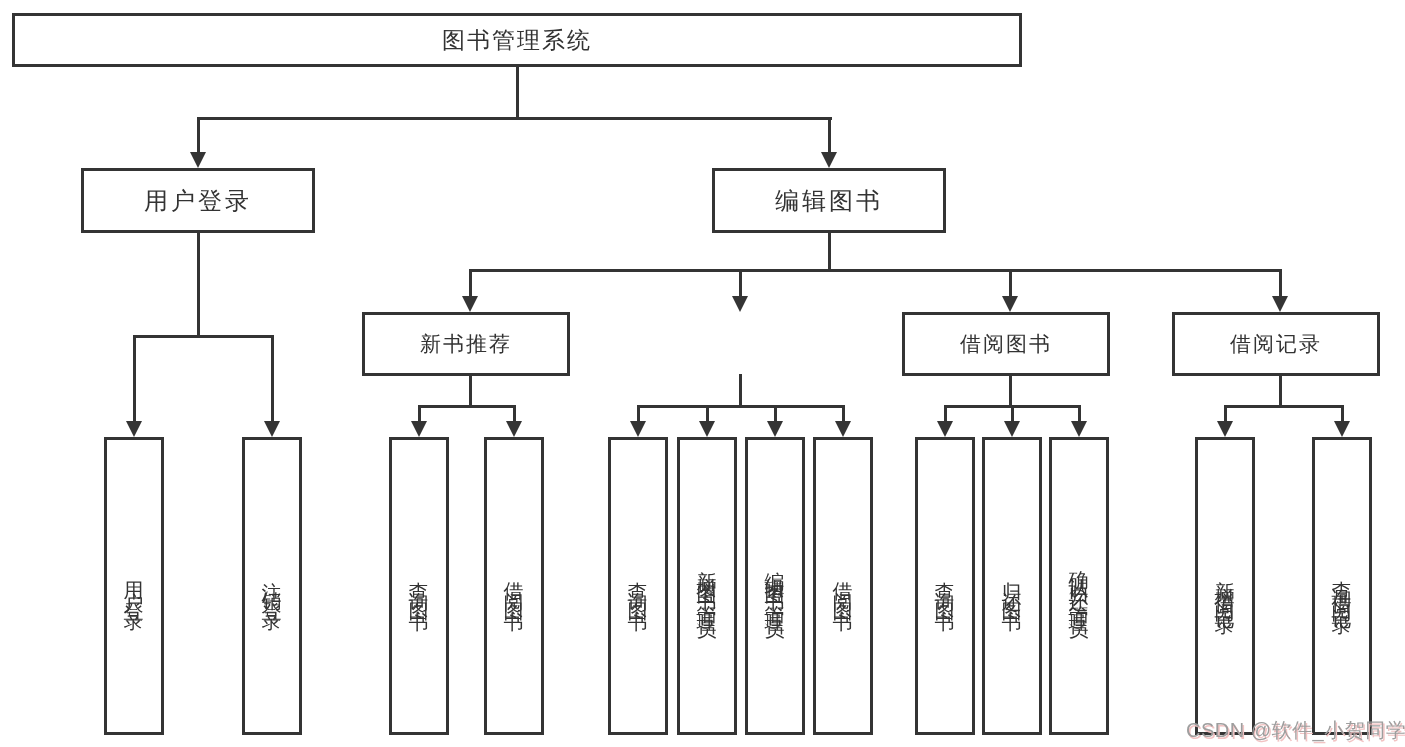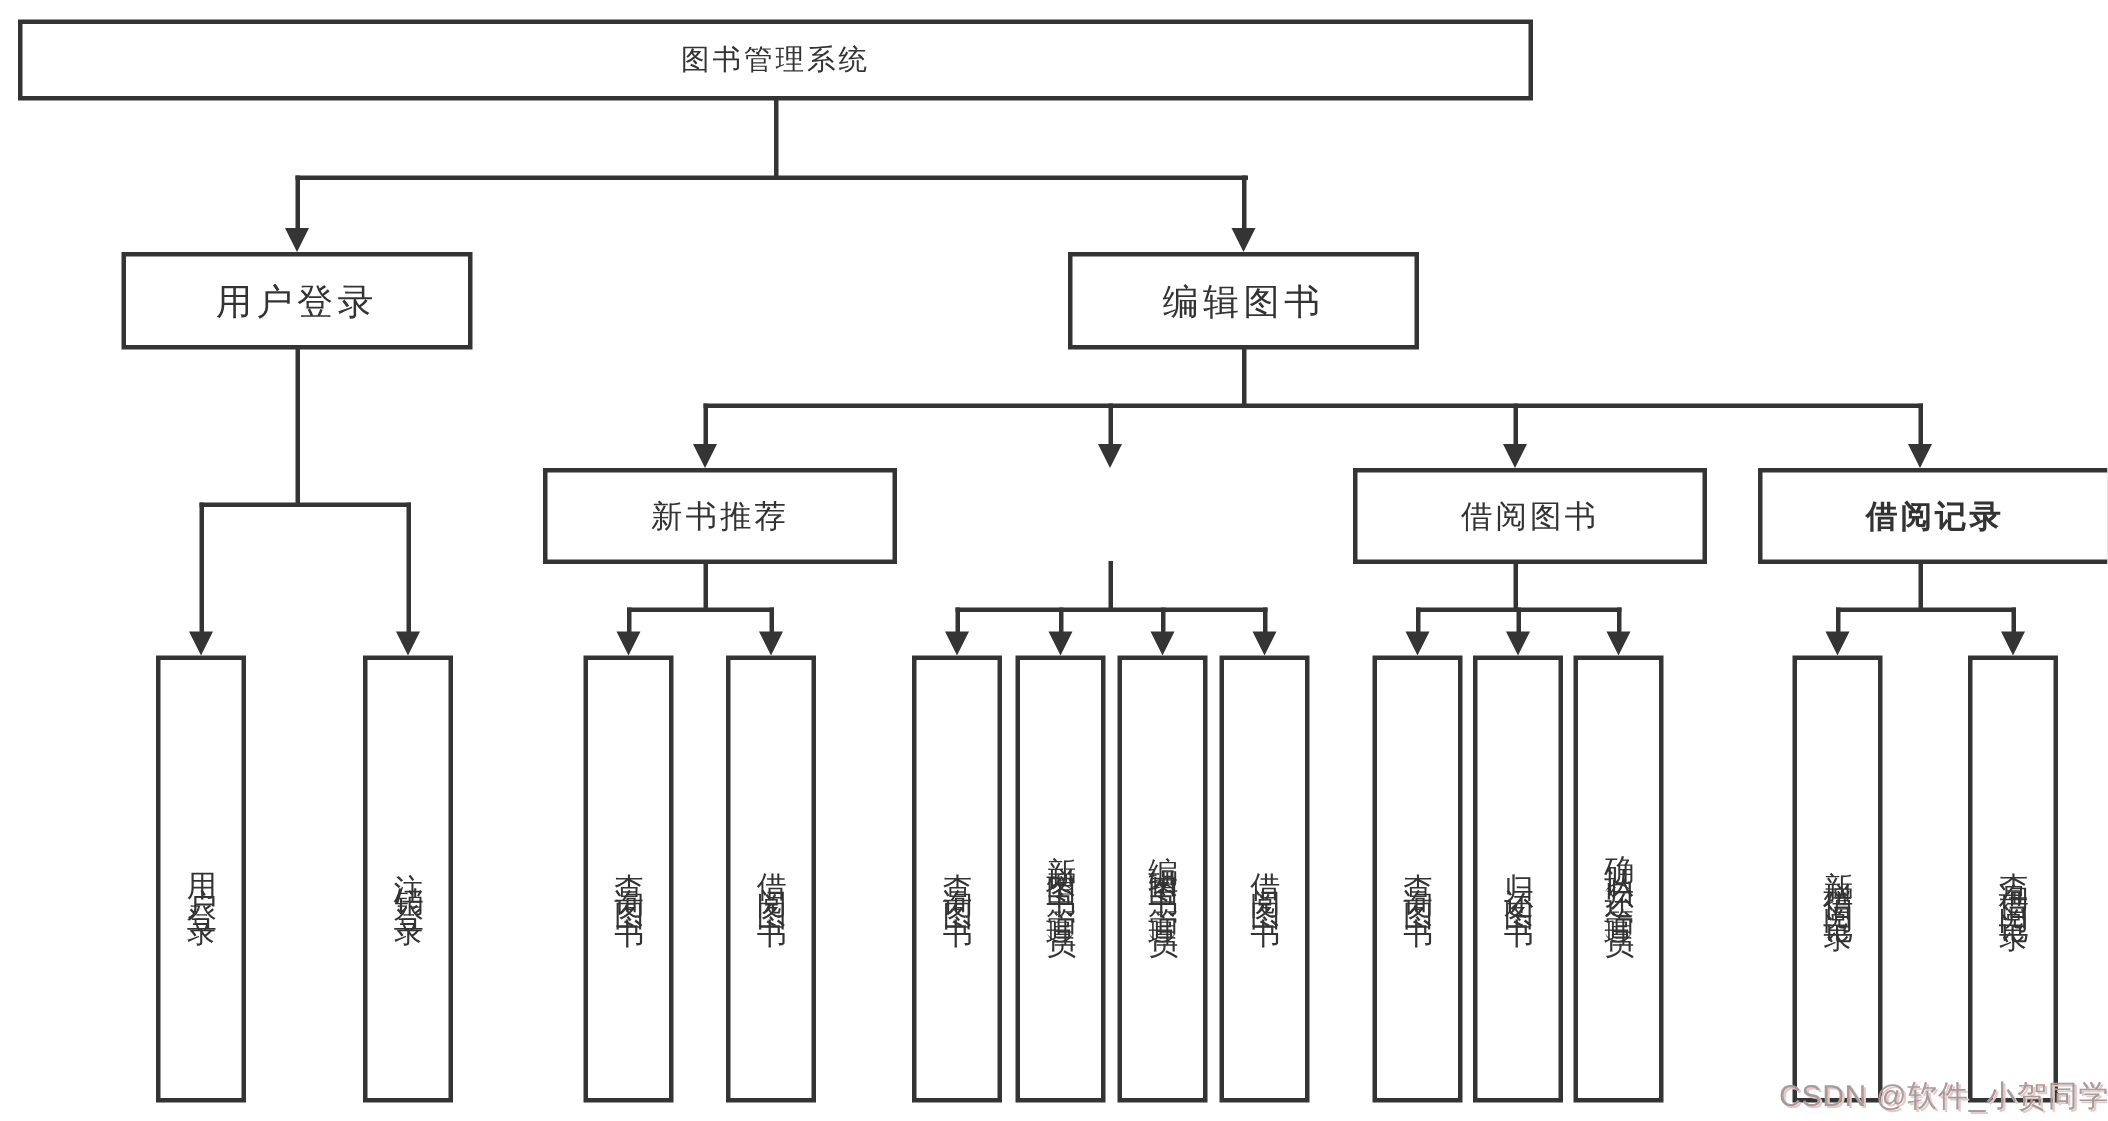--- a/index.html
+++ b/index.html
@@ -4,26 +4,26 @@
 <style>
   html,body{margin:0;padding:0;background:#fff;}
   body{font-family:"Liberation Sans",sans-serif;}
   #stage{position:relative;width:1405px;height:747px;background:#ffffff;overflow:hidden;}
 
   .node{position:absolute;box-sizing:border-box;border:3px solid #343434;background:#ffffff;
         display:flex;align-items:center;justify-content:center;color:#333333;}
   .node .lbl{white-space:nowrap;}
 
   .root-box{left:12px;top:13px;width:1010px;height:54px;}
-  .root-box .lbl{font-size:19px;letter-spacing:2px;font-weight:400;}
+  .root-box .lbl{font-size:23px;letter-spacing:2px;font-weight:400;}
 
   .l2-box{top:168px;width:234px;height:65px;}
   .l2-box .lbl{font-size:24px;letter-spacing:3px;}
 
-  .l3-box{top:312px;width:236px;height:64px;}
+  .l3-box{top:312px;width:208px;height:64px;}
   .l3-box .lbl{font-size:21px;letter-spacing:2px;}
 
   .leaf{top:437px;width:60px;height:298px;}
   .leaf .lbl{writing-mode:vertical-rl;text-orientation:mixed;font-size:20px;
              letter-spacing:10px;line-height:1;white-space:nowrap;}
   .leaf .lbl.long{letter-spacing:7px;}
 
   .v-line,.h-line{position:absolute;background:#343434;}
   .v-line{width:3px;}
   .h-line{height:3px;}
@@ -75,21 +75,21 @@
   <div class="arrow" style="left:1002px;top:296px;"></div>
   <div class="v-line" style="left:1279px;top:269px;height:29px;"></div>
   <div class="arrow" style="left:1272px;top:296px;"></div>
 
   <div class="node l3-box" style="left:362px;">
     <span class="lbl">新书推荐</span>
   </div>
   <div class="node l3-box" style="left:902px;">
     <span class="lbl">借阅图书</span>
   </div>
-  <div class="node l3-box" style="left:1172px;font-weight:bold;">
+  <div class="node l3-box" style="left:1172px;">
     <span class="lbl">借阅记录</span>
   </div>
 
   <div class="v-line" style="left:469px;top:374px;height:34px;"></div>
   <div class="h-line" style="left:418px;top:405px;width:98px;"></div>
   <div class="v-line" style="left:418px;top:405px;height:18px;"></div>
   <div class="arrow" style="left:411px;top:421px;"></div>
   <div class="v-line" style="left:513px;top:405px;height:18px;"></div>
   <div class="arrow" style="left:506px;top:421px;"></div>
 

